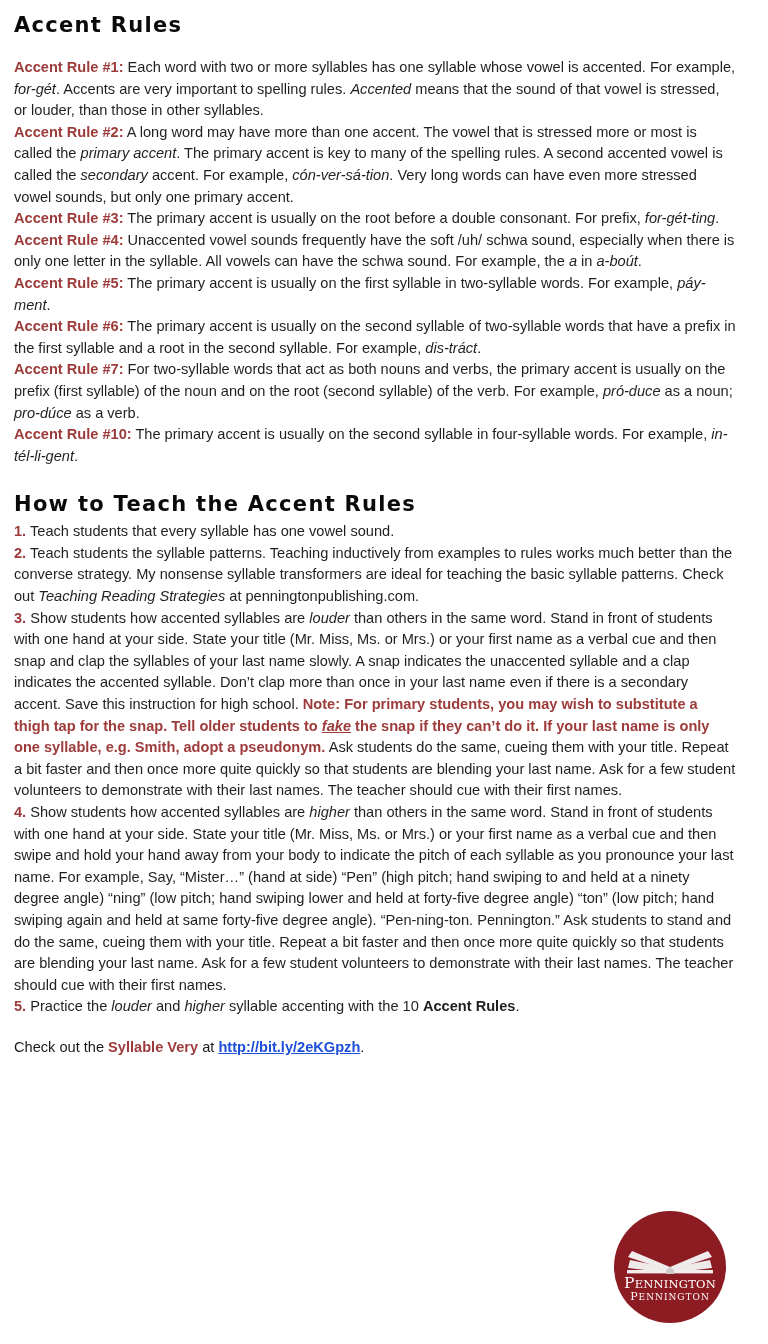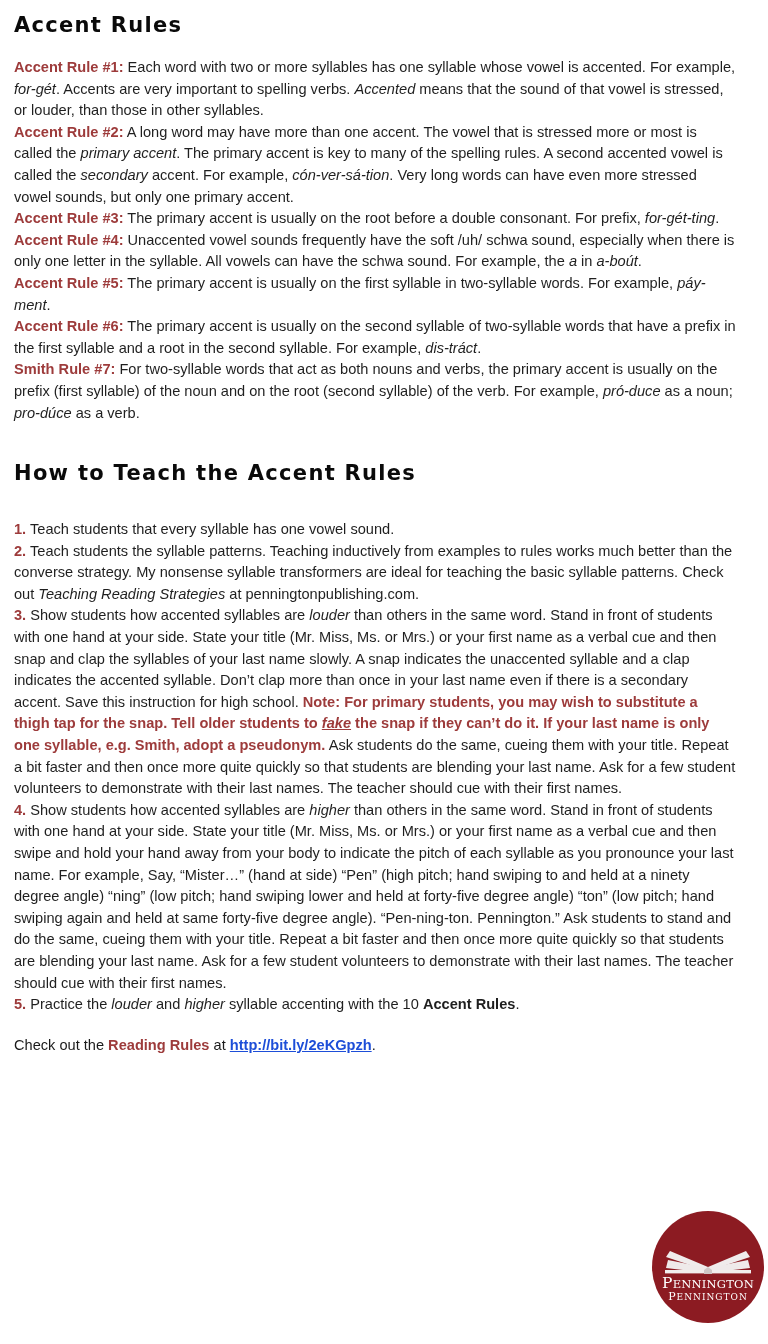--- a/index.html
+++ b/index.html
@@ -57,25 +57,25 @@
   }
   .teach-label {
     color: #9d3b3b;
     font-weight: bold;
   }
   em, .it {
     font-style: italic;
   }
 
   .heading2-wrap {
-    margin-top: 36px;
+    margin-top: 24px;
   }
 
   .steps-block {
-    margin-top: 33px;
+    margin-top: 4px;
     font-size: 14.6px;
     line-height: 21.6px;
     color: #1f1f1f;
   }
   .step {
     margin: 0;
     padding: 0;
   }
   .note-bold {
     color: #9d3b3b;
@@ -94,21 +94,21 @@
   }
   .link {
     color: #1d4ed8;
     font-weight: bold;
     text-decoration: underline;
   }
 
   
   .logo {
     position: absolute;
-    left: 652px;
+    left: 614px;
     top: 1211px;
     width: 112px;
     height: 112px;
   }
   .logo-circle {
     position: absolute;
     left: 0; top: 0;
     width: 112px;
     height: 112px;
     border-radius: 50%;
@@ -152,36 +152,37 @@
 </head>
 <body>
 
 <div class="page">
   <div class="inner">
 
     <h1 class="section-title">Accent Rules</h1>
 
     <div class="rules-block">
 
-      <p class="rule"><span class="rule-label">Accent Rule #1:</span><span> Each word with two or more syllables has one syllable whose vowel is accented. For example, </span><em>for-gét</em><span>. Accents are very important to spelling verbs. </span><em>Accented</em><span> means that the sound of that vowel is stressed, or louder, than those in other syllables.</span></p>
+      <p class="rule"><span class="rule-label">Accent Rule #1:</span><span> Each word with two or more syllables has one syllable whose vowel is accented. For example, </span><em>for-gét</em><span>. Accents are very important to spelling rules. </span><em>Accented</em><span> means that the sound of that vowel is stressed, or louder, than those in other syllables.</span></p>
 
       <p class="rule"><span class="rule-label">Accent Rule #2:</span><span> A long word may have more than one accent. The vowel that is stressed more or most is called the </span><em>primary accent</em><span>. The primary accent is key to many of the spelling rules. A second accented vowel is called the </span><em>secondary</em><span> accent.  For example, </span><em>cón-ver-sá-tion</em><span>. Very long words can have even more stressed vowel sounds, but only one primary accent.</span></p>
 
       <p class="rule"><span class="rule-label">Accent Rule #3:</span><span> The primary accent is usually on the root before a double consonant. For prefix, </span><em>for-gét-ting</em><span>.</span></p>
 
       <p class="rule"><span class="rule-label">Accent Rule #4:</span><span> Unaccented vowel sounds frequently have the soft /uh/ schwa sound, especially when there is only one letter in the syllable. All vowels can have the schwa sound. For example, the </span><em>a</em><span> in </span><em>a-boút</em><span>.</span></p>
 
       <p class="rule"><span class="rule-label">Accent Rule #5:</span><span> The primary accent is usually on the first syllable in two-syllable words. For example, </span><em>páy-ment</em><span>.</span></p>
 
       <p class="rule"><span class="rule-label">Accent Rule #6:</span><span> The primary accent is usually on the second syllable of two-syllable words that have a prefix in the first syllable and a root in the second syllable. For example, </span><em>dis-tráct</em><span>.</span></p>
 
-      <p class="rule"><span class="rule-label">Smith Rule #7:</span><span> For two-syllable words that act as both nouns and verbs, the primary accent is usually on the prefix (first syllable) of the noun and on the root (second syllable) of the verb. For example, </span><em>pró-duce</em><span> as a noun; </span><em>pro-dúce</em><span> as a verb.</span></p>
-
-
-
+      <p class="rule"><span class="rule-label">Accent Rule #7:</span><span> For two-syllable words that act as both nouns and verbs, the primary accent is usually on the prefix (first syllable) of the noun and on the root (second syllable) of the verb. For example, </span><em>pró-duce</em><span> as a noun; </span><em>pro-dúce</em><span> as a verb.</span></p>
+
+
+
+      <p class="rule"><span class="rule-label">Accent Rule #10:</span><span> The primary accent is usually on the second  syllable in four-syllable words. For example, </span><em>in-tél-li-gent</em><span>.</span></p>
 
     </div>
 
     <div class="heading2-wrap">
       <h1 class="section-title second">How to Teach the Accent Rules</h1>
     </div>
 
     <div class="steps-block">
 
       <p class="step"><span class="teach-label">1.</span><span> Teach students that every syllable has one vowel sound.</span></p>
@@ -189,21 +190,21 @@
       <p class="step"><span class="teach-label">2.</span><span> Teach students the syllable patterns. Teaching inductively from examples to rules works much better than the converse strategy. My nonsense syllable transformers are ideal for teaching the basic syllable patterns. Check out </span><em>Teaching Reading Strategies</em><span> at penningtonpublishing.com.</span></p>
 
       <p class="step"><span class="teach-label">3.</span><span> Show students how accented syllables are </span><em>louder</em><span> than others in the same word. Stand in front of students with one hand at your side. State your title (Mr. Miss, Ms. or Mrs.) or your first name as a verbal cue and then snap and clap the syllables of your last name slowly. A snap indicates the unaccented syllable and a clap indicates the accented syllable.  Don’t clap more than once in your last name even if there is a secondary accent. Save this instruction for high school. </span><span class="note-bold"><span>Note: For primary students, you may wish to substitute a thigh tap for the snap. Tell older students to </span><span class="it">fake</span><span> the snap if they can’t do it. If your last name is only one syllable, e.g. Smith, adopt a pseudonym.</span></span><span> Ask students do the same, cueing them with your title. Repeat a bit faster and then once more quite quickly so that students are blending your last name. Ask for a few student volunteers to demonstrate with their last names. The teacher should cue with their first names.</span></p>
 
       <p class="step"><span class="teach-label">4.</span><span> Show students how accented syllables are </span><em>higher</em><span> than others in the same word. Stand in front of students with one hand at your side. State your title (Mr. Miss, Ms. or Mrs.) or your first name as a verbal cue and then swipe and hold your hand away from your body to indicate the pitch of each syllable as you pronounce your last name. For example, Say, “Mister…” (hand at side) “Pen” (high pitch; hand swiping to and held at a ninety degree angle) “ning” (low pitch; hand swiping lower and held at forty-five degree angle) “ton” (low pitch; hand swiping again and held at same forty-five degree angle). “Pen-ning-ton. Pennington.” Ask students to stand and do the same, cueing them with your title. Repeat a bit faster and then once more quite quickly so that students are blending your last name. Ask for a few student volunteers to demonstrate with their last names. The teacher should cue with their first names.</span></p>
 
       <p class="step"><span class="teach-label">5.</span><span> Practice the </span><em>louder</em><span> and </span><em>higher</em><span> syllable accenting with the 10 </span><strong>Accent Rules</strong><span>.</span></p>
 
     </div>
 
-    <p class="footer-line"><span>Check out the </span><span class="accent-strong">Reading Rules</span><span> at </span><a class="link" href="#">http://bit.ly/2eKGpzh</a><span>.</span></p>
+    <p class="footer-line"><span>Check out the </span><span class="accent-strong">Syllable Very</span><span> at </span><a class="link" href="#">http://bit.ly/2eKGpzh</a><span>.</span></p>
 
   </div>
 
   <div class="logo">
     <div class="logo-circle">
       <svg class="logo-book" viewBox="0 0 96 40" xmlns="http://www.w3.org/2000/svg">
         <path d="M48 30 L10 14 L6 20 L48 34 Z" fill="#f0ecec"></path>
         <path d="M48 30 L86 14 L90 20 L48 34 Z" fill="#f0ecec"></path>
         <path d="M48 31 L8 23 L6 31 L48 36 Z" fill="#efeaea"></path>
         <path d="M48 31 L88 23 L90 31 L48 36 Z" fill="#efeaea"></path>

